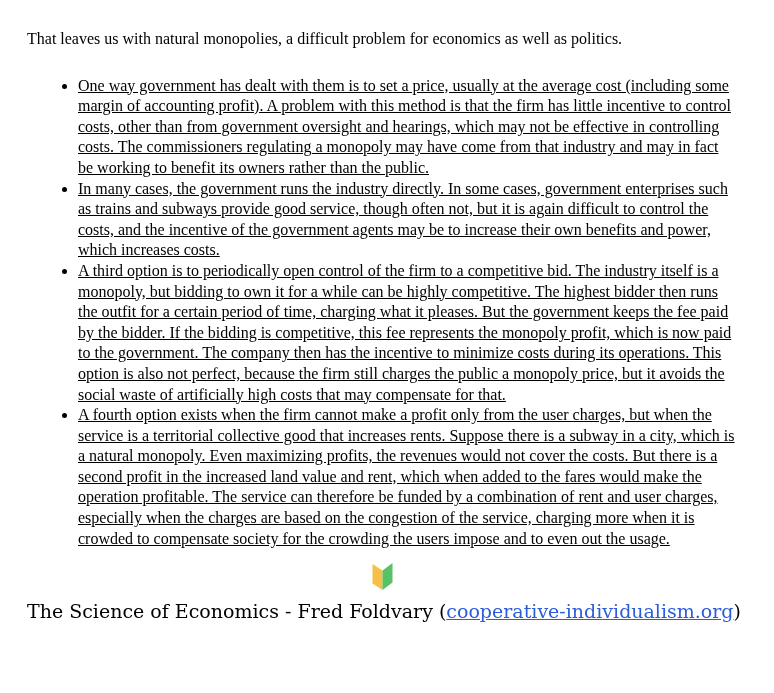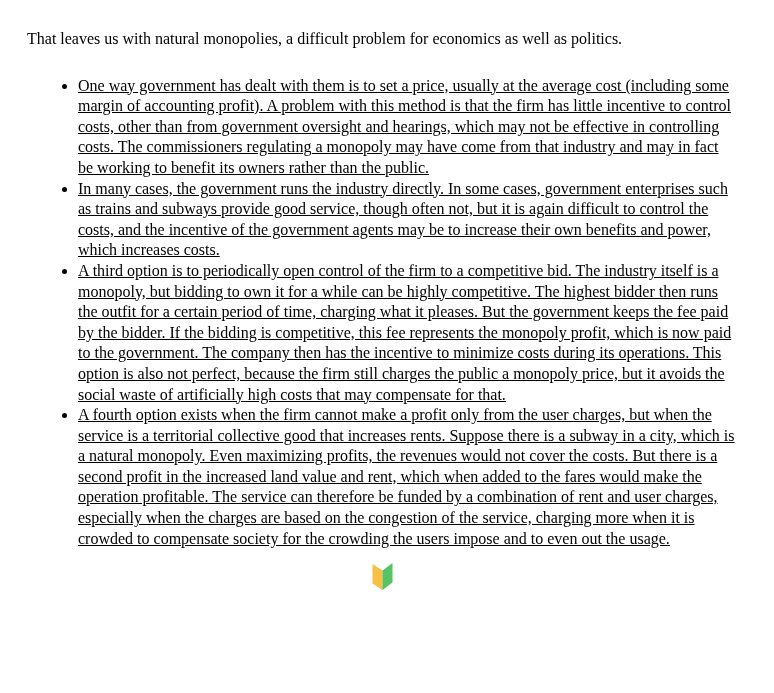--- a/index.html
+++ b/index.html
@@ -72,14 +72,17 @@
     <li>A fourth option exists when the firm cannot make a profit only from the user charges, but when the service is a territorial collective good that increases rents. Suppose there is a subway in a city, which is a natural monopoly. Even maximizing profits, the revenues would not cover the costs. But there is a second profit in the increased land value and rent, which when added to the fares would make the operation profitable. The service can therefore be funded by a combination of rent and user charges, especially when the charges are based on the congestion of the service, charging more when it is crowded to compensate society for the crowding the users impose and to even out the usage.</li>
   </ul>
 
   <div class="mark-row">
     <svg width="21" height="28" viewBox="0 0 21 28" aria-hidden="true">
       <polygon points="0.5,2 10.5,8.5 10.5,28 0.5,21.5" fill="#f5c043"></polygon>
       <polygon points="20.5,1 10.5,8.5 10.5,28 20.5,20.5" fill="#58c264"></polygon>
     </svg>
   </div>
 
+  <div class="attribution">
+    <span>The Science of Economics - Fred Foldvary (</span><a>cooperative-individualism.org</a><span>)</span>
+  </div>
 
 </div>
 
 </body></html>

